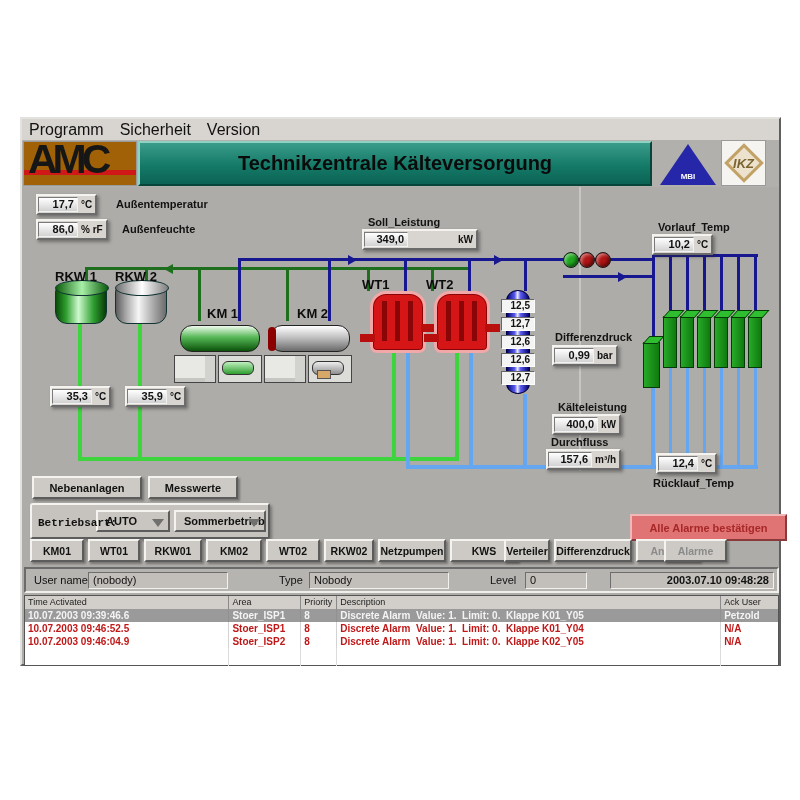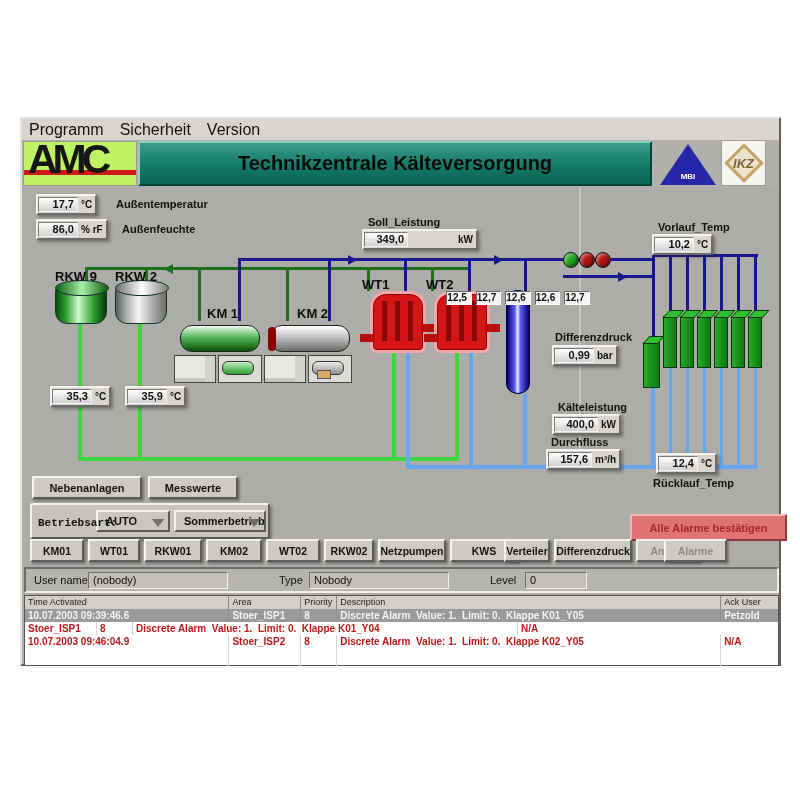--- a/index.html
+++ b/index.html
@@ -9,21 +9,21 @@
   .window { position:absolute; left:20px; top:117px; width:761px; height:549px;
             background:#aeaca8; border:2px solid; border-color:#e4e2de #5f5f5f #5f5f5f #e4e2de; }
 
   
   .menubar { position:absolute; left:0; top:0; width:757px; height:21px; background:#d8d5d0;
              box-shadow:0 1px 0 #8c8c8c; display:flex; align-items:center; }
   .menuitem { font-size:16px; color:#111; padding:2px 9px 2px 7px; cursor:default; }
 
   
   .logoband { position:absolute; left:0; top:21px; width:757px; height:47px; background:#b2b0ac; }
-  .amc-box { position:absolute; left:1px; top:1px; width:114px; height:45px; background:#bef264;
+  .amc-box { position:absolute; left:1px; top:1px; width:114px; height:45px; background:#a16207;
              border:1px solid #9a9a9a; overflow:hidden; }
   .amc-text { position:absolute; left:4px; top:-6px; font-size:41px; font-weight:bold; letter-spacing:-5px;
               color:#161616; z-index:2; }
   .amc-stripe { position:absolute; left:0; top:28px; width:100%; height:5px; background:#d01818; z-index:1; }
   .titlebar { position:absolute; left:116px; top:1px; width:514px; height:45px;
               background:linear-gradient(180deg,#3a9c8a 0%,#157a68 55%,#0b6354 100%);
               border:2px solid; border-color:#8fd2c2 #07443a #07443a #8fd2c2;
               display:flex; align-items:center; justify-content:center; }
   .titlebar .title { font-size:20px; font-weight:bold; color:#0b0b0b; }
   .mbi-box { position:absolute; left:637px; top:3px; width:58px; height:43px; }
@@ -94,21 +94,21 @@
   .wt { position:absolute; width:56px; height:62px; background:#d61616;
         border:3px solid #f2a8a8; border-radius:16px 16px 7px 7px; z-index:3;
         box-shadow:inset 0 0 0 1px #8a0606; }
   .wt-bars { position:absolute; left:9px; top:7px; width:34px; height:40px;
              background:repeating-linear-gradient(90deg,#8a0606 0 5px,#d61616 5px 13px); }
   .wt-stub-l { position:absolute; left:-13px; bottom:8px; width:15px; height:8px; background:#b80e0e; }
   .wt-stub-r { position:absolute; right:-13px; top:30px; width:15px; height:8px; background:#b80e0e; }
 
   .tank { position:absolute; width:24px; height:104px; border-radius:20px/18px; z-index:3;
           background:linear-gradient(90deg,#00006a 0%,#5a5aee 35%,#e8e8ff 48%,#5a5aee 62%,#00006a 100%);
-          border:1px solid #000040; display:flex; flex-direction:row; align-items:flex-start;
+          border:1px solid #000040; display:flex; flex-direction:column; align-items:center;
           justify-content:center; gap:4px; }
   .tval { width:34px; height:14px; background:#f4f4f4; border:1px solid; border-color:#666 #fff #fff #666;
           font-size:10px; font-weight:bold; color:#111; text-align:right; padding-right:4px; line-height:12px; }
 
   .pump { position:absolute; width:16px; height:16px; border-radius:50%; border:1px solid #1a1a1a; z-index:4;
           box-shadow:inset -2px -2px 3px rgba(0,0,0,.45), inset 2px 2px 3px rgba(255,255,255,.4); }
 
   .consumer { position:absolute; width:14px; height:52px; z-index:3;
               background:linear-gradient(90deg,#28aa28,#0e7a0e); border:1px solid #073807; }
   .consumer::before { content:""; position:absolute; left:2px; top:-7px; width:13px; height:6px;
@@ -286,21 +286,21 @@
       <span class="rval w44">157,6</span>
       <span class="runit">m³/h</span>
     </div>
 
     <div class="readout" style="left:634px;top:334px;">
       <span class="rval">12,4</span>
       <span class="runit">°C</span>
     </div>
     <div class="slabel" style="left:631px;top:358px;">Rücklauf_Temp</div>
 
-    <div class="elabel" style="left:33px;top:150px;">RKW 9</div>
+    <div class="elabel" style="left:33px;top:150px;">RKW 1</div>
     <div class="elabel" style="left:93px;top:150px;">RKW 2</div>
     <div class="drum green" style="left:33px;top:167px;"></div>
     <div class="drum gray" style="left:93px;top:167px;"></div>
 
     <div class="elabel" style="left:185px;top:187px;">KM 1</div>
     <div class="elabel" style="left:275px;top:187px;">KM 2</div>
     <div class="km km1" style="left:152px;top:201px;">
       <div class="km-cyl"></div>
       <div class="km-cab1"></div>
       <div class="km-cab2"></div>
@@ -374,38 +374,40 @@
     <div class="btn nav dim" style="left:614px;top:420px;width:64px;">Anlage</div>
     <div class="btn nav dim" style="left:642px;top:420px;width:63px;">Alarme</div>
 
     <div class="userbar">
       <span class="ulabel" style="left:8px;">User name</span>
       <span class="ufield" style="left:62px;width:140px;">(nobody)</span>
       <span class="ulabel" style="left:253px;">Type</span>
       <span class="ufield" style="left:283px;width:140px;">Nobody</span>
       <span class="ulabel" style="left:464px;">Level</span>
       <span class="ufield" style="left:499px;width:62px;">0</span>
+      <span class="ufield right" style="left:584px;width:164px;">2003.07.10 09:48:28</span>
     </div>
 
     <div class="alarmtable">
       <div class="trow thead">
         <div class="c c1">Time Activated</div>
         <div class="c c2">Area</div>
         <div class="c c3">Priority</div>
         <div class="c c4">Description</div>
         <div class="c c5">Ack User</div>
       </div>
       <div class="trow arow sel">
         <div class="c c1">10.07.2003 09:39:46.6</div>
         <div class="c c2">Stoer_ISP1</div>
         <div class="c c3">8</div>
         <div class="c c4">Discrete Alarm  Value: 1.  Limit: 0.  Klappe K01_Y05</div>
         <div class="c c5">Petzold</div>
       </div>
       <div class="trow arow alert">
+        <div class="c c1">10.07.2003 09:46:52.5</div>
         <div class="c c2">Stoer_ISP1</div>
         <div class="c c3">8</div>
         <div class="c c4">Discrete Alarm  Value: 1.  Limit: 0.  Klappe K01_Y04</div>
         <div class="c c5">N/A</div>
       </div>
       <div class="trow arow alert">
         <div class="c c1">10.07.2003 09:46:04.9</div>
         <div class="c c2">Stoer_ISP2</div>
         <div class="c c3">8</div>
         <div class="c c4">Discrete Alarm  Value: 1.  Limit: 0.  Klappe K02_Y05</div>

